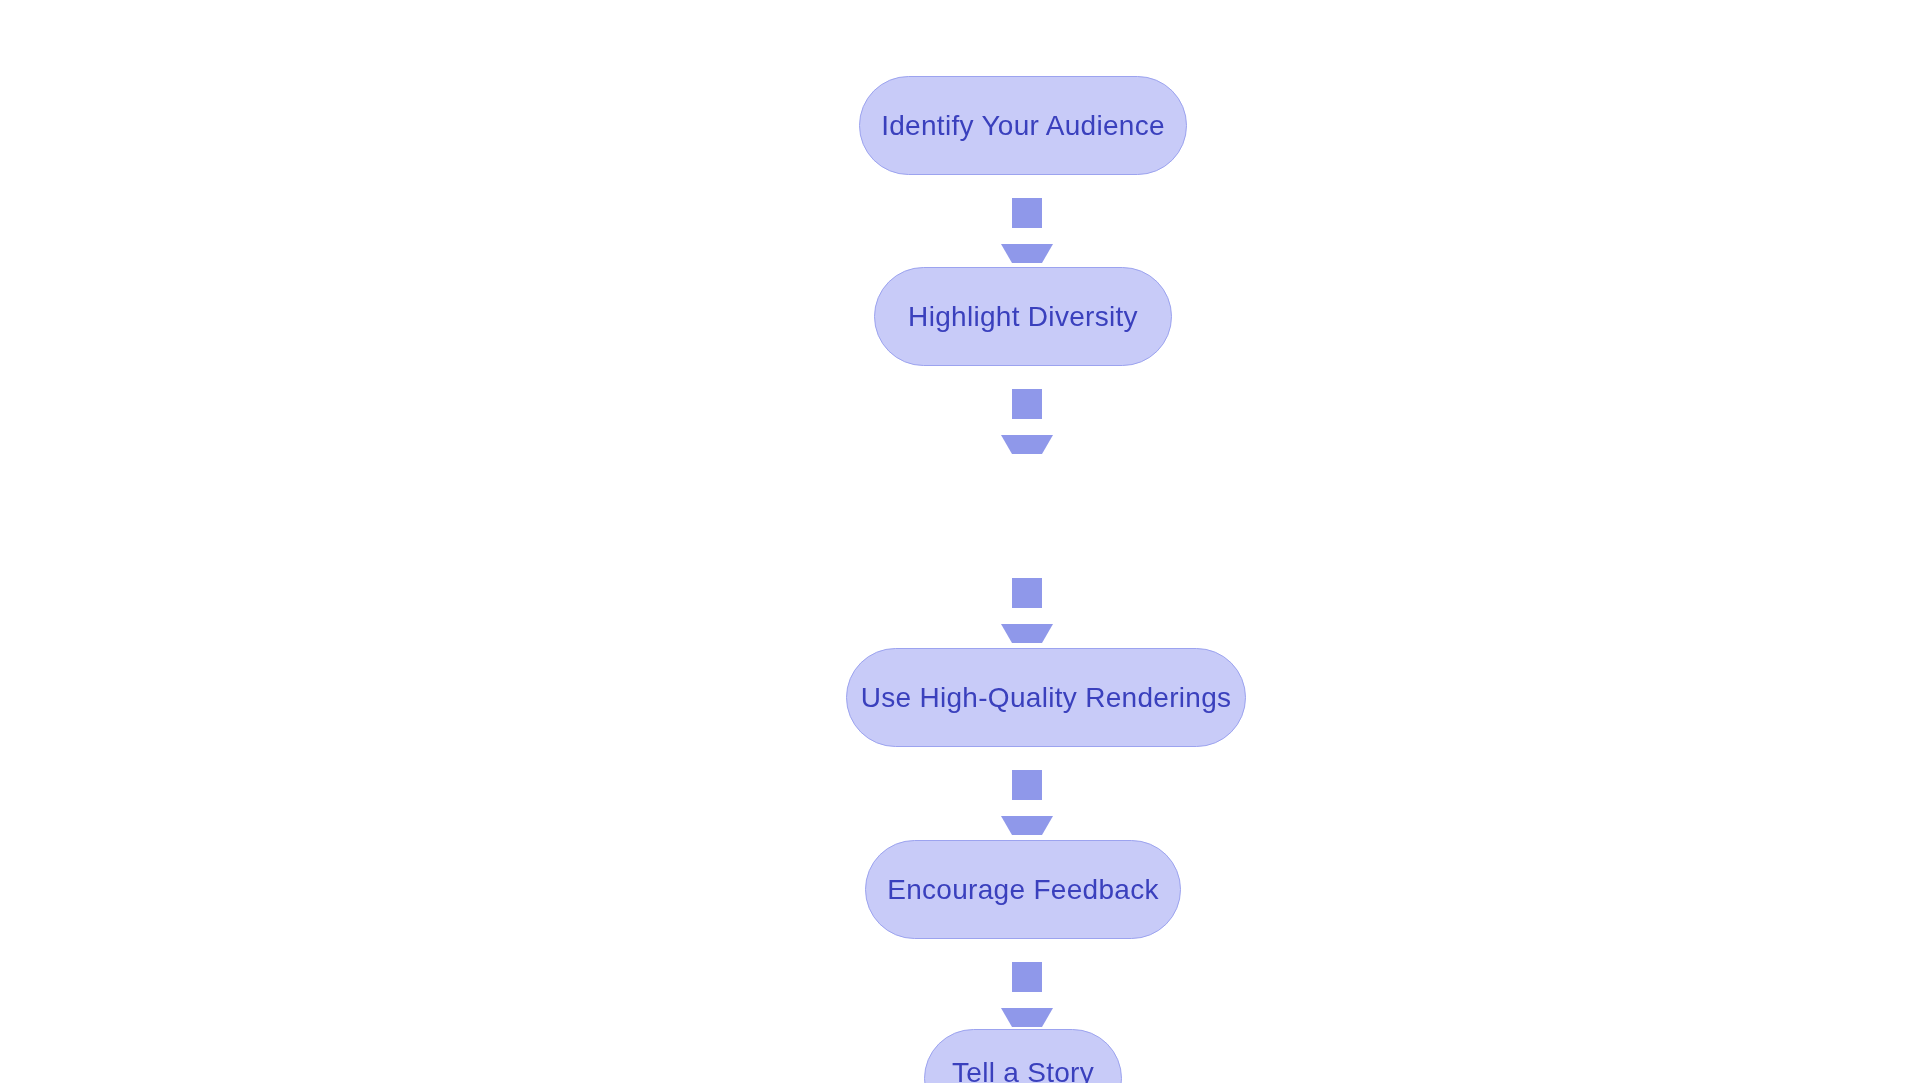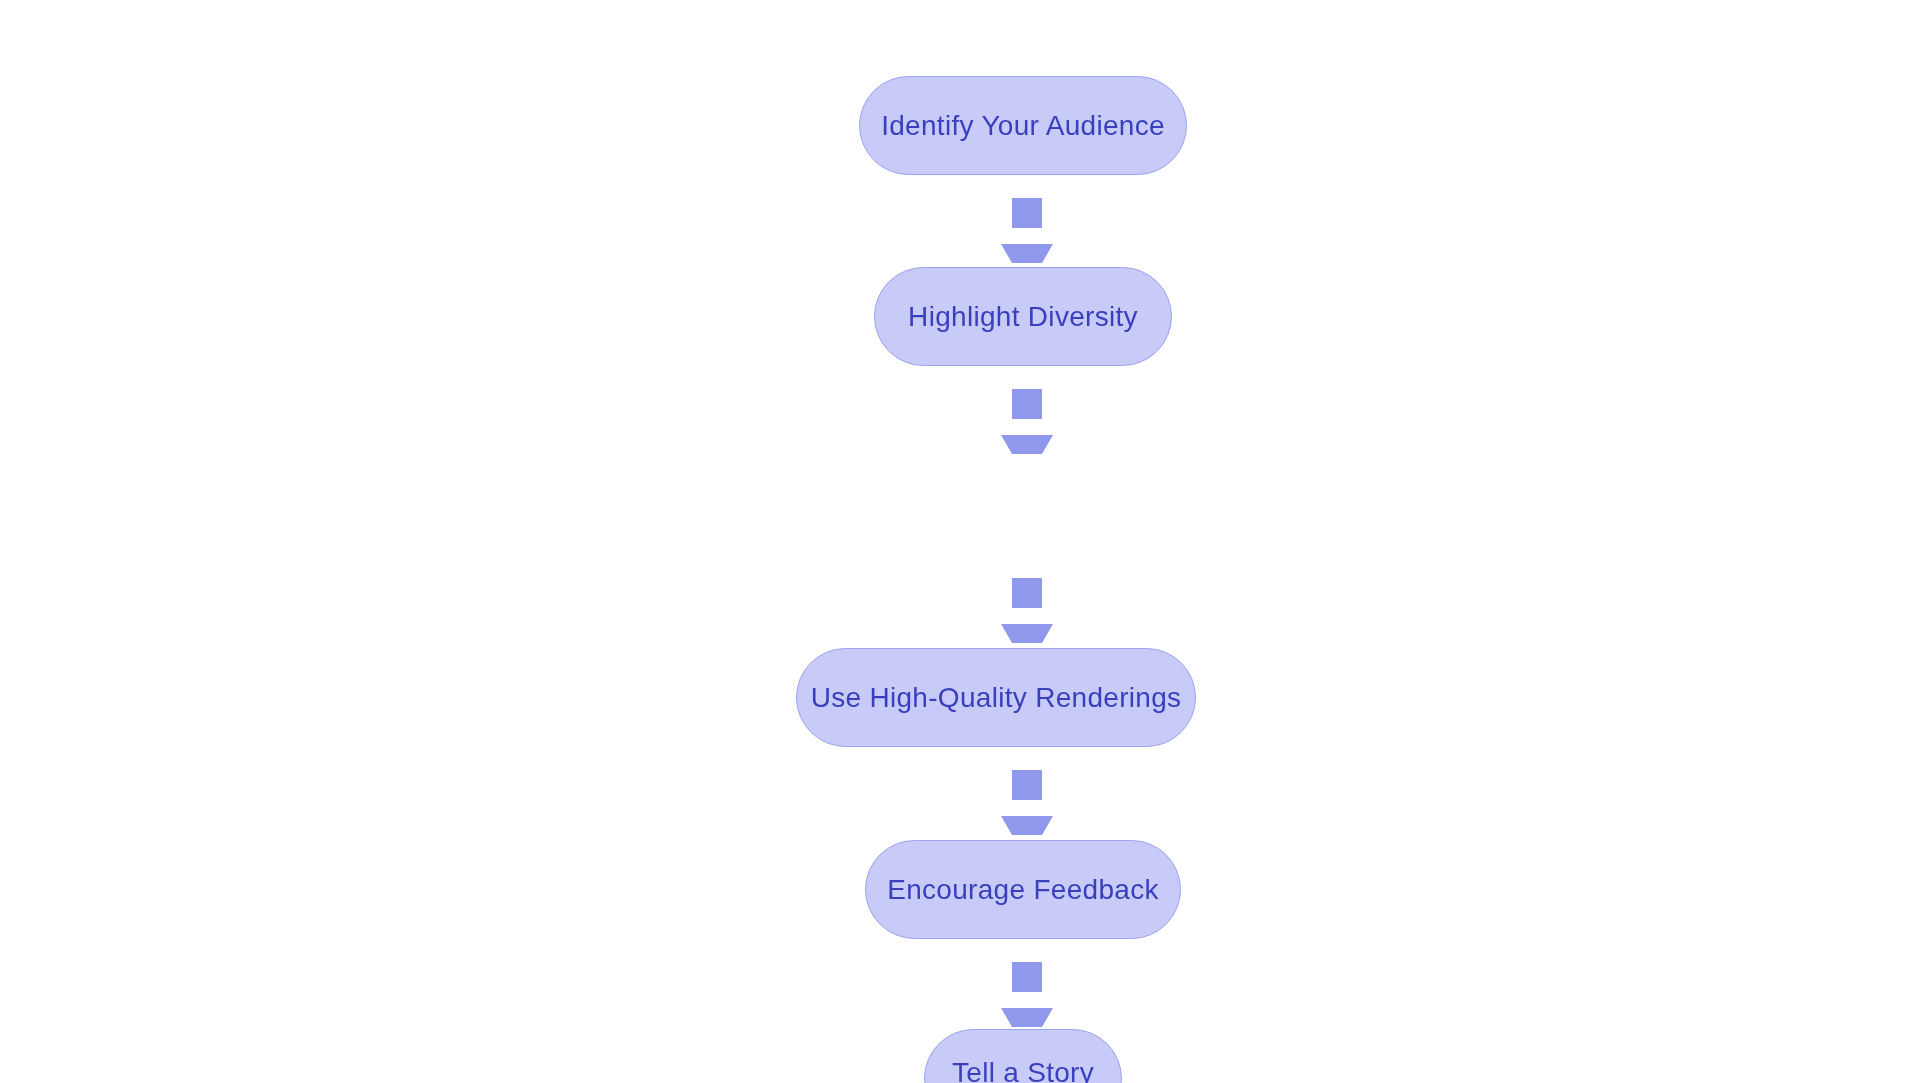--- a/index.html
+++ b/index.html
@@ -51,21 +51,21 @@
     width: 0;
     height: 0;
     border-left: 11px solid transparent;
     border-right: 11px solid transparent;
     border-top: 19px solid var(--arrow);
   }
   
   .n0 { left: 797px; top: 14px;  width: 328px; }
   .n1 { left: 812px; top: 205px; width: 298px; }
   .n2 { left: 793px; top: 394px; width: 336px; }
-  .n3 { left: 734px; top: 586px; width: 400px; }
+  .n3 { left: 784px; top: 586px; width: 400px; }
   .n4 { left: 803px; top: 778px; width: 316px; text-align: right; }
   .n5 { left: 862px; top: 967px; width: 198px; align-items: flex-end; }
   
   .a0 { left: 950px; top: 113px; height: 92px; }
   .a1 { left: 950px; top: 304px; height: 90px; }
   .a2 { left: 950px; top: 493px; height: 93px; }
   .a3 { left: 950px; top: 685px; height: 93px; }
   .a4 { left: 950px; top: 877px; height: 90px; }
 </style>
 </head>

